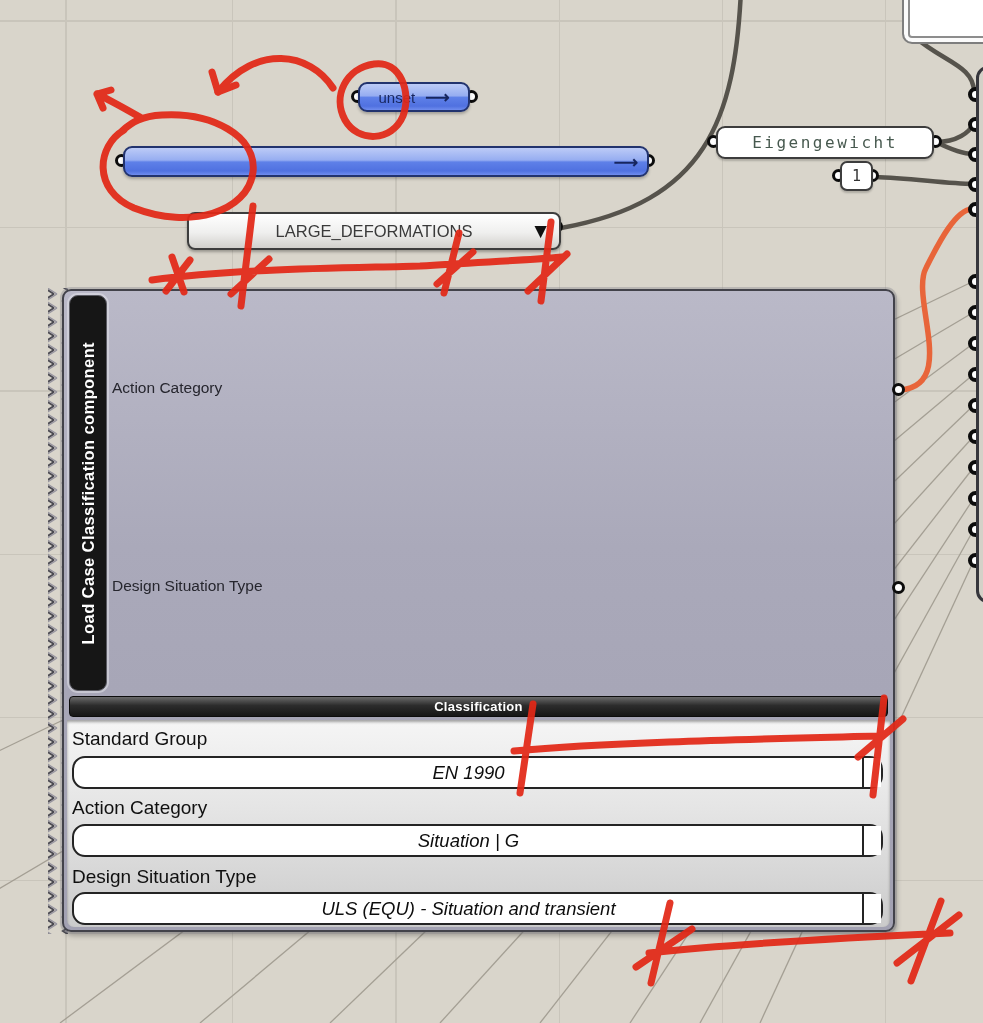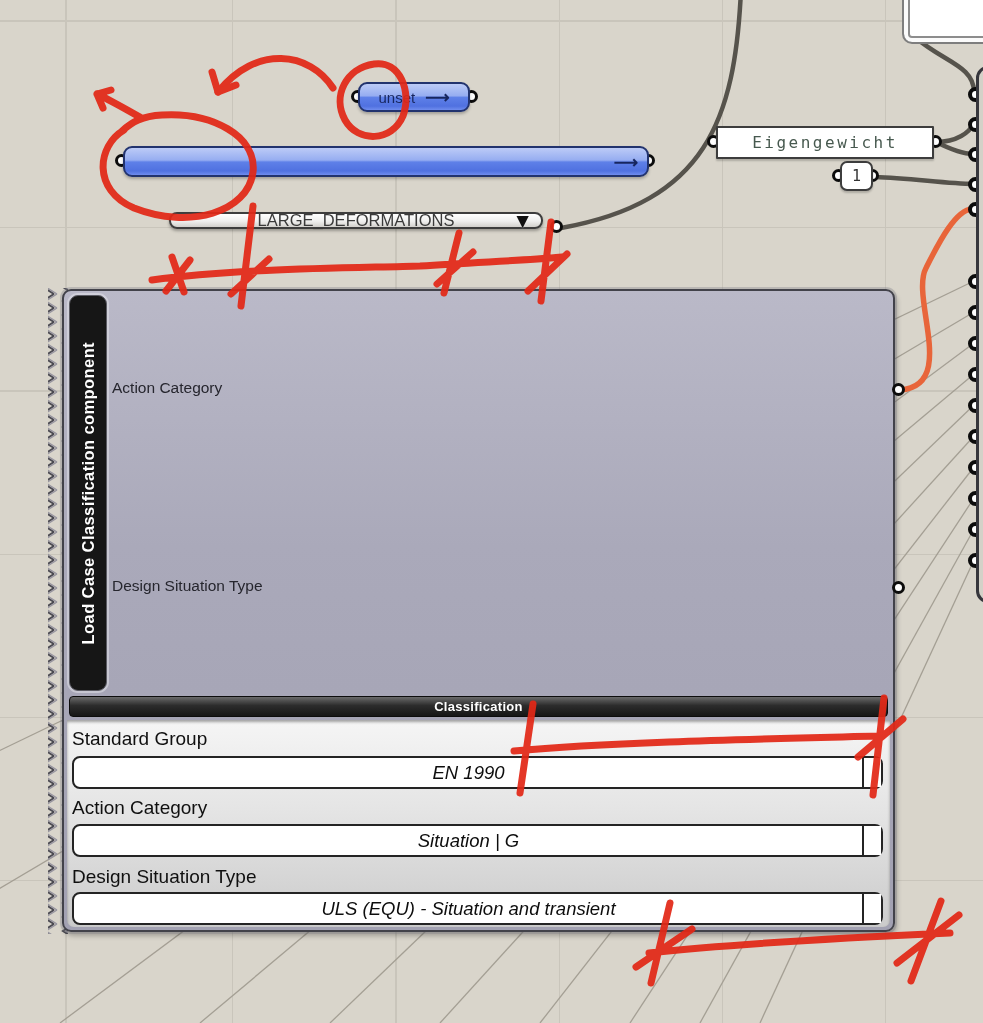--- a/index.html
+++ b/index.html
@@ -29,21 +29,21 @@
 
   
   .vlist{position:absolute;z-index:10;border:2px solid #3d3d3d;border-radius:8px;
     background:linear-gradient(180deg,#ffffff 0%,#efefee 55%,#d2d0cc 100%);
     color:#3a3a3a;display:flex;align-items:center;justify-content:center;font-size:16.5px;
     box-sizing:border-box;box-shadow:0 2px 3px rgba(0,0,0,.3);}
   .vlist .caret{position:absolute;right:8px;top:50%;transform:translateY(-54%);
     color:#101010;font-size:21px;line-height:1;text-shadow:0 0 1px #fff;}
 
   
-  .wpanel{position:absolute;z-index:10;background:#fff;border:2px solid #3d3d3d;border-radius:1px;
+  .wpanel{position:absolute;z-index:10;background:#fff;border:2px solid #3d3d3d;border-radius:9px;
     display:flex;align-items:center;justify-content:center;box-sizing:border-box;
     font-family:"DejaVu Sans Mono",monospace;color:#47594f;box-shadow:0 2px 2px rgba(0,0,0,.2);}
   .corner-panel{position:absolute;z-index:10;background:#fff;border:2px solid #7e7e7e;
     border-radius:10px;box-shadow:inset 0 0 0 4px #fbfbfb, inset 0 0 0 6px #8d8d8d;box-sizing:border-box;}
 
   
   .gh-comp{position:absolute;left:62px;top:289px;width:833px;height:643px;z-index:10;
     border:2px solid #42424a;border-radius:9px;box-sizing:border-box;
     background:linear-gradient(180deg,#bab9c8 0%,#aaa9ba 40%,#a2a1b2 100%);
     box-shadow:0 0 0 2px rgba(130,130,138,.35), 2px 4px 5px rgba(0,0,0,.25);}
@@ -55,21 +55,21 @@
   .out-label{position:absolute;color:#26262e;font-size:15.5px;}
   .gh-bar{position:absolute;left:5px;right:5px;top:405px;height:21px;border-radius:4px;
     background:linear-gradient(180deg,#6a6a6a 0%,#2c2c2c 45%,#161616 100%);
     color:#fff;font-weight:bold;font-size:13px;display:flex;align-items:center;justify-content:center;
     border:1px solid #0c0c0c;box-sizing:border-box;letter-spacing:.3px;}
   .gh-params{position:absolute;left:3px;right:3px;top:429px;bottom:3px;border-radius:0 0 7px 7px;
     background:linear-gradient(180deg,#f5f5f5 0%,#e4e4e4 45%,#cbcbcb 100%);
     box-shadow:inset 0 2px 3px rgba(0,0,0,.35);}
   .f-label{position:absolute;left:5px;color:#101010;font-size:19px;}
   .f-row{position:absolute;left:5px;right:7px;height:33px;background:#fff;
-    border:2px solid #242424;box-sizing:border-box;border-radius:8px;
+    border:2px solid #242424;box-sizing:border-box;border-radius:13px;
     display:flex;align-items:center;justify-content:center;}
   .f-row .val{font-style:italic;font-size:18.5px;color:#0d0d0d;padding-right:18px;}
   .f-btn{position:absolute;right:0;top:0;bottom:0;width:19px;background:#fff;
     border-left:2px solid #242424;box-sizing:border-box;}
 
   .right-comp{position:absolute;left:976px;top:66px;width:50px;height:537px;z-index:10;
     background:#d4d1c8;border:3px solid #36363c;border-radius:12px 0 0 12px;box-sizing:border-box;}
 </style>
 </head>
 <body>
@@ -139,21 +139,21 @@
 
   <div class="btn-blue" style="left:358px;top:82px;width:112px;height:30px;gap:10px;">
     <span>unset</span>
     <span class="arr">⟶</span>
   </div>
 
   <div class="btn-blue" style="left:123px;top:146px;width:526px;height:31px;">
     <span class="arr abs">⟶</span>
   </div>
 
-  <div class="vlist" style="left:169px;top:212px;width:374px;height:17px;">
+  <div class="vlist" style="left:187px;top:212px;width:374px;height:38px;">
     <span>LARGE_DEFORMATIONS</span>
     <span class="caret">▼</span>
   </div>
 
   <div class="wpanel" style="left:716px;top:126px;width:218px;height:33px;font-size:16px;letter-spacing:2.5px;">
     <span>Eigengewicht</span>
   </div>
 
   <div class="wpanel" style="left:840px;top:161px;width:33px;height:30px;font-size:15px;color:#333;border-radius:7px;">
     <span>1</span>

